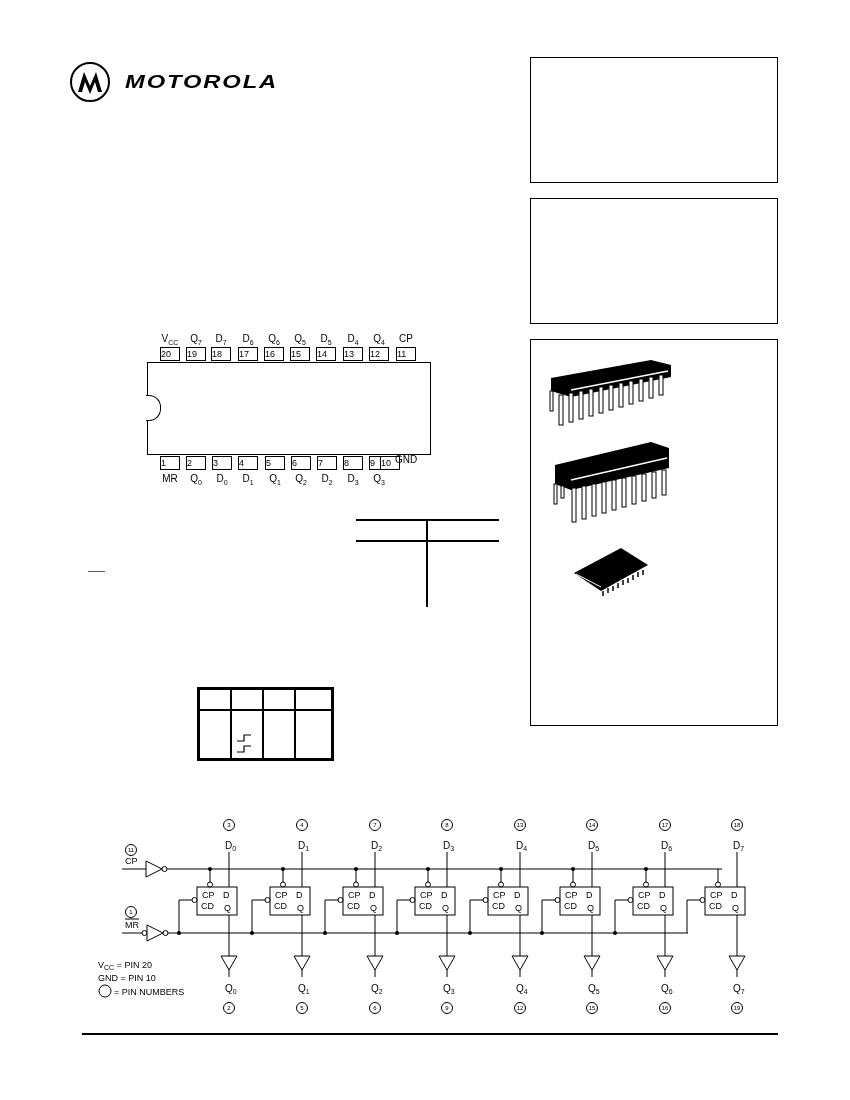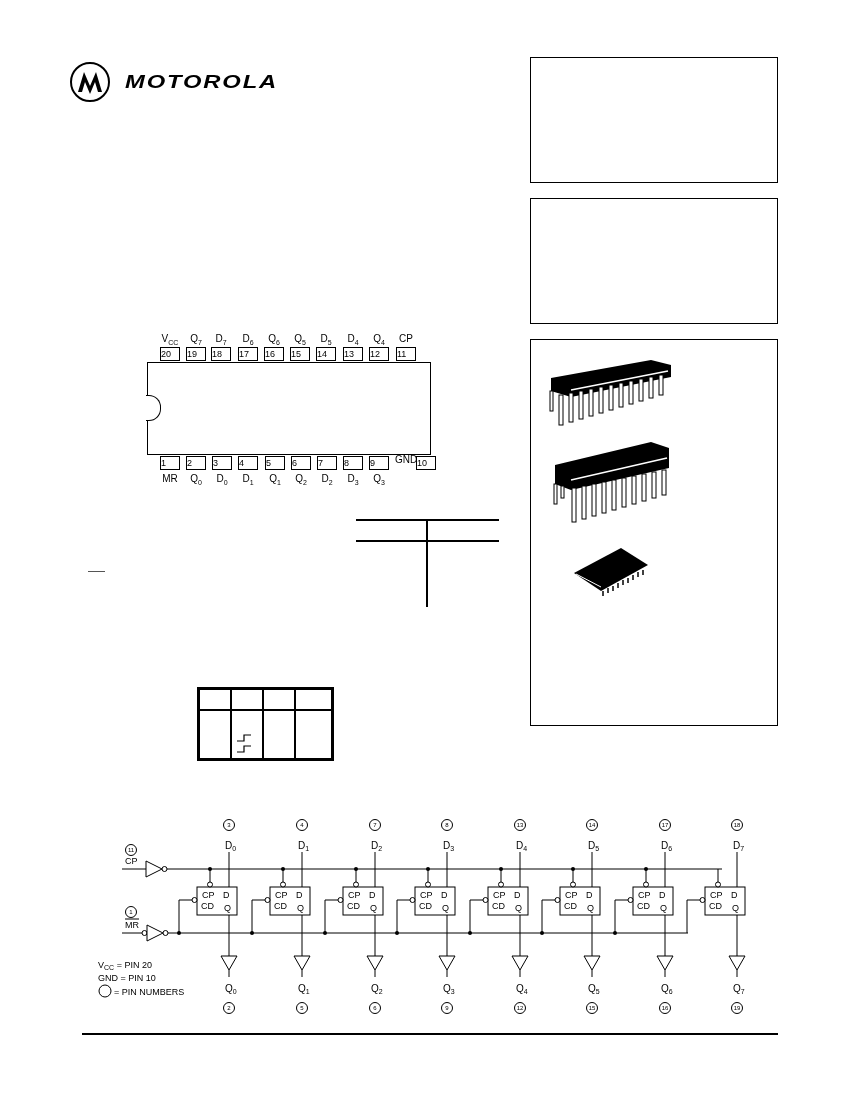--- a/index.html
+++ b/index.html
@@ -122,21 +122,21 @@
   <div>
     <div class="pinbox" style="left:160px;top:456px">1</div>
     <div class="pinbox" style="left:186px;top:456px">2</div>
     <div class="pinbox" style="left:212px;top:456px">3</div>
     <div class="pinbox" style="left:238px;top:456px">4</div>
     <div class="pinbox" style="left:265px;top:456px">5</div>
     <div class="pinbox" style="left:291px;top:456px">6</div>
     <div class="pinbox" style="left:317px;top:456px">7</div>
     <div class="pinbox" style="left:343px;top:456px">8</div>
     <div class="pinbox" style="left:369px;top:456px">9</div>
-    <div class="pinbox" style="left:416px;top:456px">10</div>
+    <div class="pinbox" style="left:380px;top:456px">10</div>
   </div>
   <div>
     <div class="pinlabel" style="left:157px;top:473px"><span>MR</span><sub></sub></div>
     <div class="pinlabel" style="left:183px;top:473px"><span>Q</span><sub>0</sub></div>
     <div class="pinlabel" style="left:209px;top:473px"><span>D</span><sub>0</sub></div>
     <div class="pinlabel" style="left:235px;top:473px"><span>D</span><sub>1</sub></div>
     <div class="pinlabel" style="left:262px;top:473px"><span>Q</span><sub>1</sub></div>
     <div class="pinlabel" style="left:288px;top:473px"><span>Q</span><sub>2</sub></div>
     <div class="pinlabel" style="left:314px;top:473px"><span>D</span><sub>2</sub></div>
     <div class="pinlabel" style="left:340px;top:473px"><span>D</span><sub>3</sub></div>

